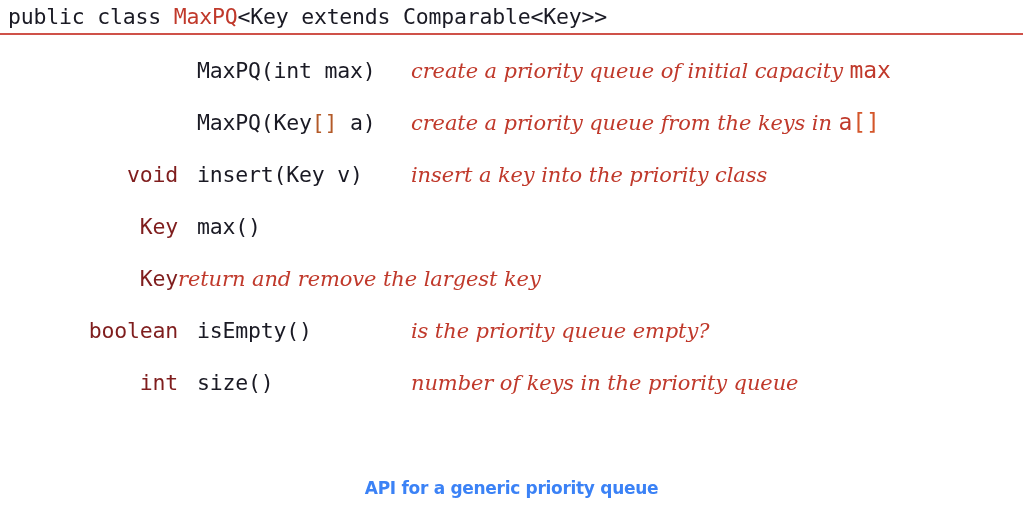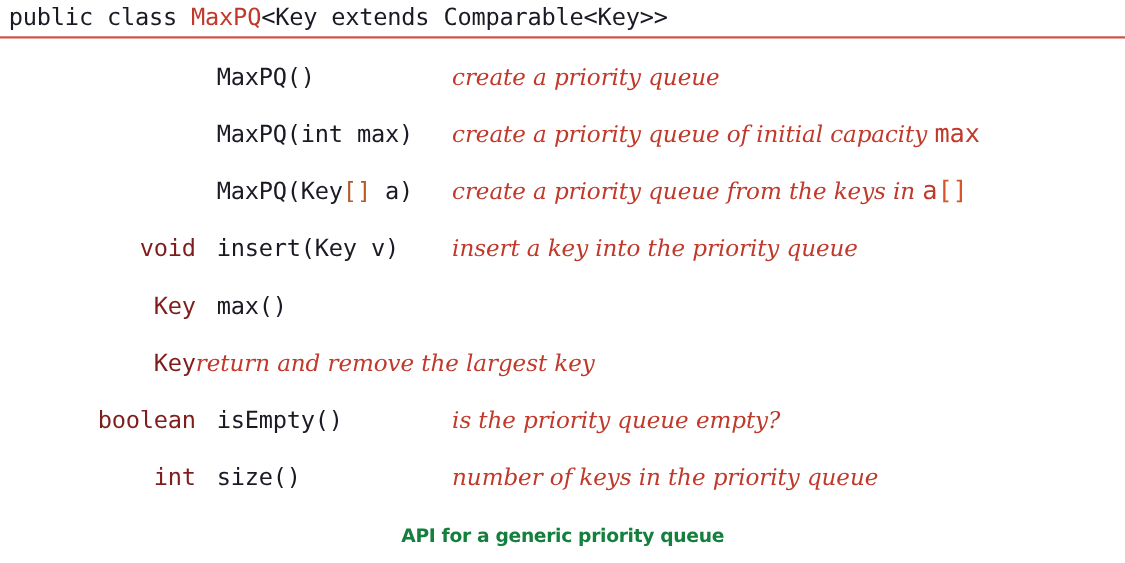--- a/index.html
+++ b/index.html
@@ -109,57 +109,52 @@
   
   .caption {
     position: absolute;
     left: 0;
     top: 478px;
     width: 1023px;
     text-align: center;
     font-family: "DejaVu Sans", sans-serif;
     font-weight: bold;
     font-size: 17px;
-    color: #15803d;
+    color: #3b82f6;
     letter-spacing: -0.3px;
   }
 </style>
 </head>
 <body>
 
 <div class="figure">
 
   <div class="class-header"><span>public class </span><span class="cls-name">MaxPQ</span><span>&lt;Key extends Comparable&lt;Key&gt;&gt;</span></div>
 
   <div class="rule"></div>
 
   <div class="api-table">
 
-    <div class="api-row">
-      <div class="ret-type"></div>
-      <div class="signature"><span>MaxPQ()</span><span class="brk"></span><span></span></div>
-      <div class="description"><span>create a priority queue</span><span class="code"><span></span><span class="brk"></span></span><span></span></div>
-    </div>
 
     <div class="api-row">
       <div class="ret-type"></div>
       <div class="signature"><span>MaxPQ(int max)</span><span class="brk"></span><span></span></div>
       <div class="description"><span>create a priority queue of initial capacity </span><span class="code"><span>max</span><span class="brk"></span></span><span></span></div>
     </div>
 
     <div class="api-row">
       <div class="ret-type"></div>
       <div class="signature"><span>MaxPQ(Key</span><span class="brk">[]</span><span> a)</span></div>
       <div class="description"><span>create a priority queue from the keys in </span><span class="code"><span>a</span><span class="brk">[]</span></span><span></span></div>
     </div>
 
     <div class="api-row">
       <div class="ret-type">void</div>
       <div class="signature"><span>insert(Key v)</span><span class="brk"></span><span></span></div>
-      <div class="description"><span>insert a key into the priority queue</span><span class="code"><span></span><span class="brk"></span></span><span></span></div>
+      <div class="description"><span>insert a key into the priority class</span><span class="code"><span></span><span class="brk"></span></span><span></span></div>
     </div>
 
     <div class="api-row">
       <div class="ret-type">Key</div>
       <div class="signature"><span>max()</span><span class="brk"></span><span></span></div>
     </div>
 
     <div class="api-row">
       <div class="ret-type">Key</div>
       <div class="description"><span>return and remove the largest key</span><span class="code"><span></span><span class="brk"></span></span><span></span></div>

